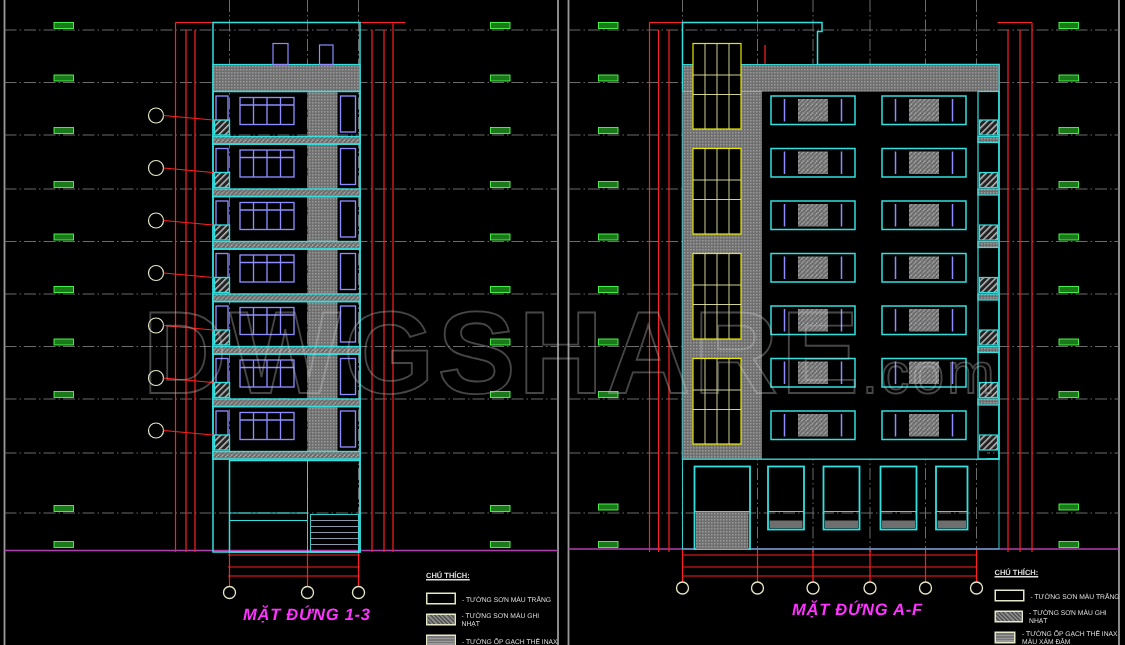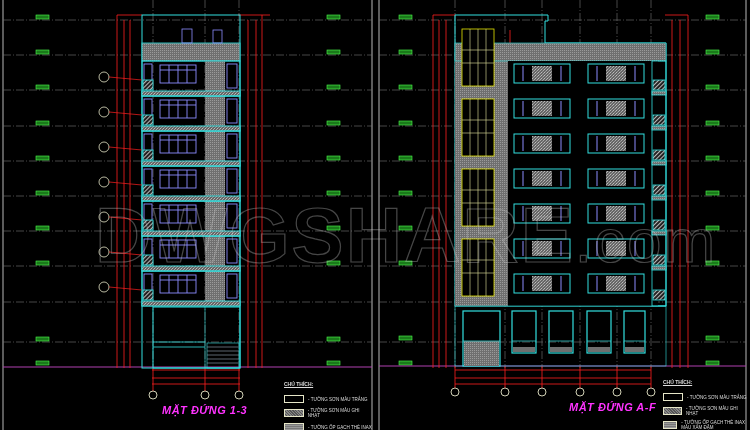--- a/index.html
+++ b/index.html
@@ -7,21 +7,21 @@
   #stage{position:absolute;left:0;top:0;width:750px;height:430px;}
   .title{position:absolute;font-weight:bold;font-size:11px;color:#ff33ff;letter-spacing:0.5px;white-space:nowrap;font-style:italic;}
   .legend{position:absolute;color:#ddd;font-size:4.5px;}
   .legend .hd{font-weight:bold;text-decoration:underline;font-size:5px;margin-bottom:5px;}
   .legend .row{display:flex;align-items:center;height:14px;}
   .legend .sw{width:20px;height:8px;border:1px solid #e6e6c8;margin-right:4px;box-sizing:border-box;}
   .sw.white{background:#000;}
   .sw.grey{background:repeating-linear-gradient(45deg,#888 0 1px,#555 1px 2px);}
   .sw.tile{background:repeating-linear-gradient(0deg,#999 0 1px,#777 1px 2px);}
   .wm{position:absolute;left:95px;top:190px;font-size:78px;font-weight:bold;color:transparent;-webkit-text-stroke:1.2px rgba(200,200,200,0.35);letter-spacing:2px;white-space:nowrap;pointer-events:none;}
-  .wm small{font-size:62px;font-weight:normal;}
+  .wm small{font-size:38px;font-weight:normal;}
 </style>
 </head>
 <body>
 
 <svg id="stage" viewBox="0 0 750 430" xmlns="http://www.w3.org/2000/svg">
   <defs>
     <pattern id="hatch" width="2" height="2" patternUnits="userSpaceOnUse">
       <rect width="2" height="2" fill="#6f6f6f"></rect>
         <rect width="1" height="1" fill="#9a9a9a"></rect>
     </pattern>
@@ -459,21 +459,21 @@
       <circle cx="542" cy="392" r="4"></circle>
     <circle cx="580" cy="392" r="4"></circle>
       <circle cx="617" cy="392" r="4"></circle>
       <circle cx="651" cy="392" r="4"></circle>
   </g>
 </svg>
 
 <div class="wm"><span>DWGSHARE</span><small>.com</small></div>
 
 <div class="title" style="left:162px;top:404px;">MẶT ĐỨNG 1-3</div>
-<div class="title" style="left:528px;top:401px;margin-left:41px;">MẶT ĐỨNG A-F</div>
+<div class="title" style="left:528px;top:401px;">MẶT ĐỨNG A-F</div>
 
 <div class="legend" style="left:284px;top:381px;width:88px;">
   <div class="hd">CHÚ THÍCH:</div>
   <div class="row">
       <span class="sw white"></span>
       <span>- TƯỜNG SƠN MÀU TRẮNG</span>
     </div>
   <div class="row">
       <span class="sw grey"></span>
       <span>- TƯỜNG SƠN MÀU GHI NHẠT</span>

